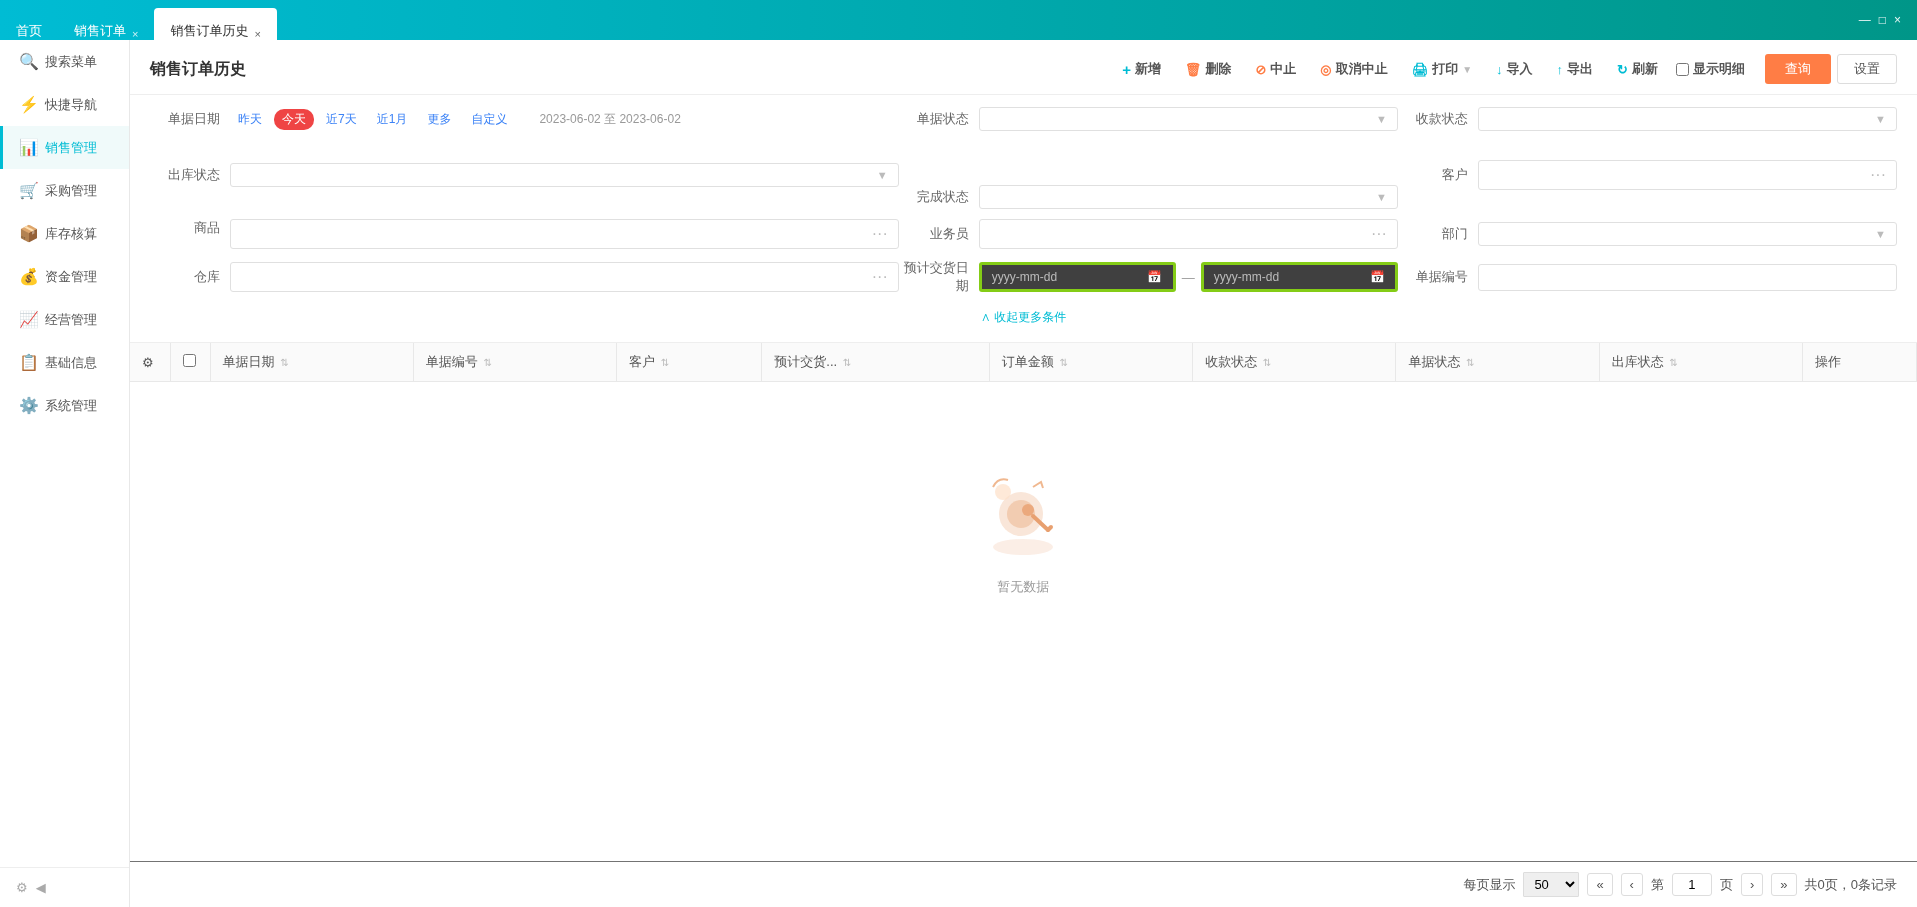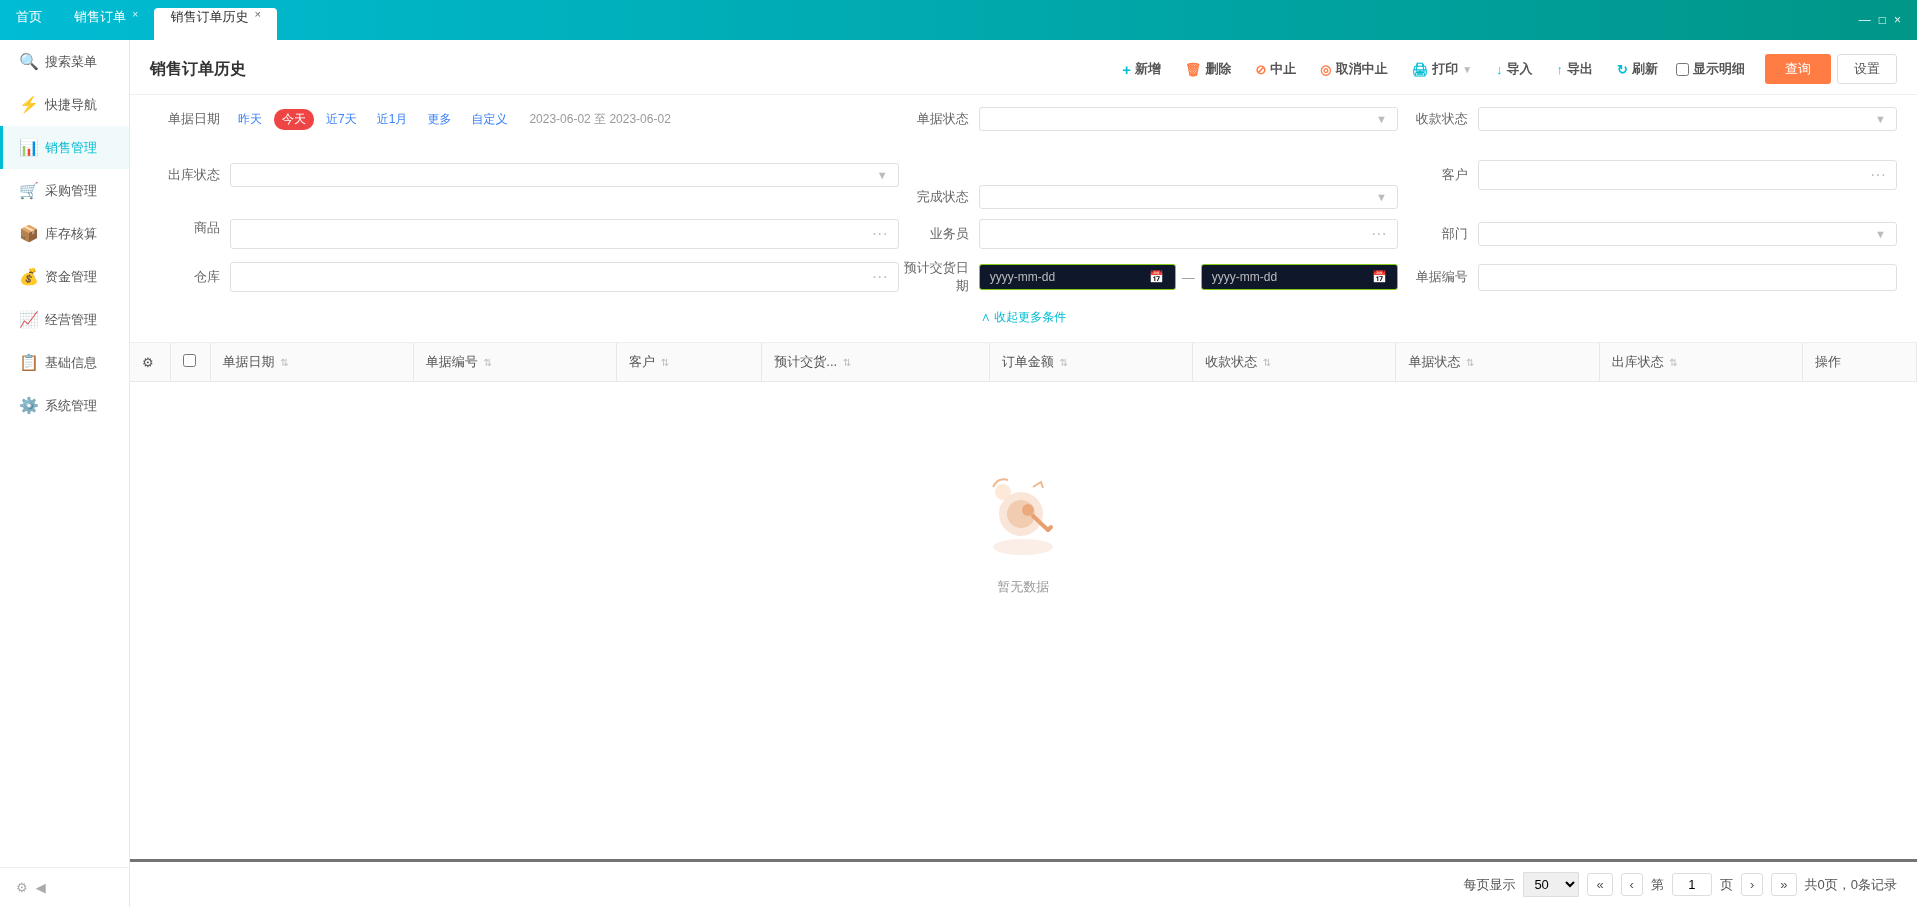--- a/index.html
+++ b/index.html
@@ -17,21 +17,21 @@
     }
     .top-bar-tabs {
       display: flex;
       height: 100%;
       align-items: flex-end;
     }
     .top-tab {
       height: 32px;
       padding: 0 16px;
       display: flex;
-      align-items: flex-start;
+      align-items: flex-end;
       font-size: 13px;
       cursor: pointer;
       color: white;
       gap: 6px;
       border-radius: 4px 4px 0 0;
       margin-top: 4px;
       background: transparent;
     }
     .top-tab.active {
       background: white;
@@ -195,21 +195,21 @@
       cursor: pointer;
       color: #3b82f6;
     }
     .date-tab.active {
       background: #ef4444;
       color: white;
     }
     .date-range {
       font-size: 12px;
       color: #999;
-      margin-left: 14px;
+      margin-left: 24px;
     }
     .filter-select {
       flex: 1;
       border: 1px solid #e0e0e0;
       border-radius: 3px;
       padding: 5px 10px;
       font-size: 13px;
       display: flex;
       align-items: center;
       justify-content: space-between;
@@ -234,30 +234,30 @@
     }
     .filter-input-dots .dots { color: #bbb; font-size: 16px; }
     .filter-date-range {
       flex: 1;
       display: flex;
       align-items: center;
       gap: 6px;
     }
     .date-input {
       flex: 1;
-      border: 1px solid #84cc16;
+      border: 3px solid #84cc16;
       border-radius: 3px;
       padding: 5px 10px;
       font-size: 12px;
       color: #bbb;
       display: flex;
       align-items: center;
       justify-content: space-between;
       cursor: pointer;
-      background: #0f172a;
+      background: #404040;
     }
     .date-sep { color: #999; }
     .filter-text-input {
       flex: 1;
       border: 1px solid #e0e0e0;
       border-radius: 3px;
       padding: 5px 10px;
       font-size: 13px;
       outline: none;
       color: #333;
@@ -312,21 +312,21 @@
     }
     .empty-icon {
       width: 100px;
       height: 100px;
       margin-bottom: 16px;
     }
 
     
     .pagination-bar {
       background: white;
-      border-top: 3px solid #737373;
+      border-top: 1px solid #737373;
       padding: 10px 20px;
       display: flex;
       align-items: center;
       justify-content: flex-end;
       gap: 8px;
       font-size: 13px;
       color: #555;
       flex-shrink: 0;
     }
     .page-size-select {

